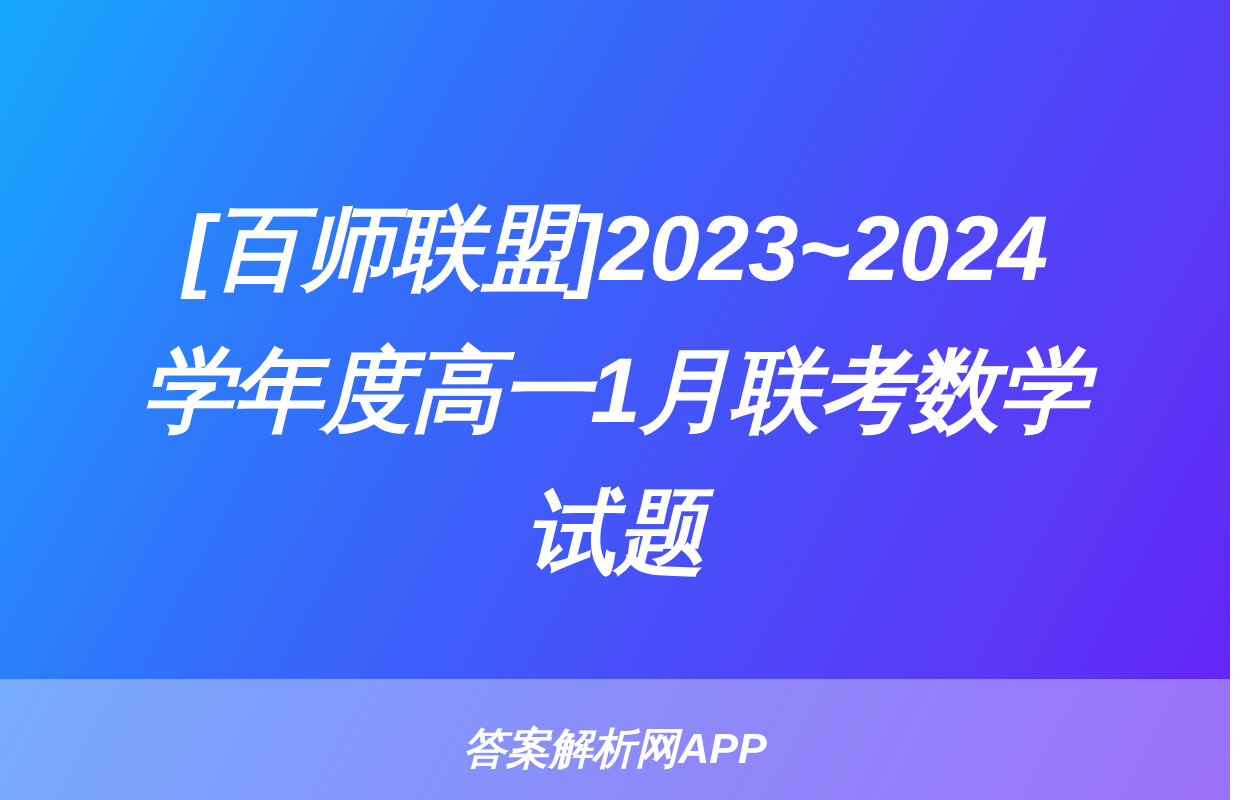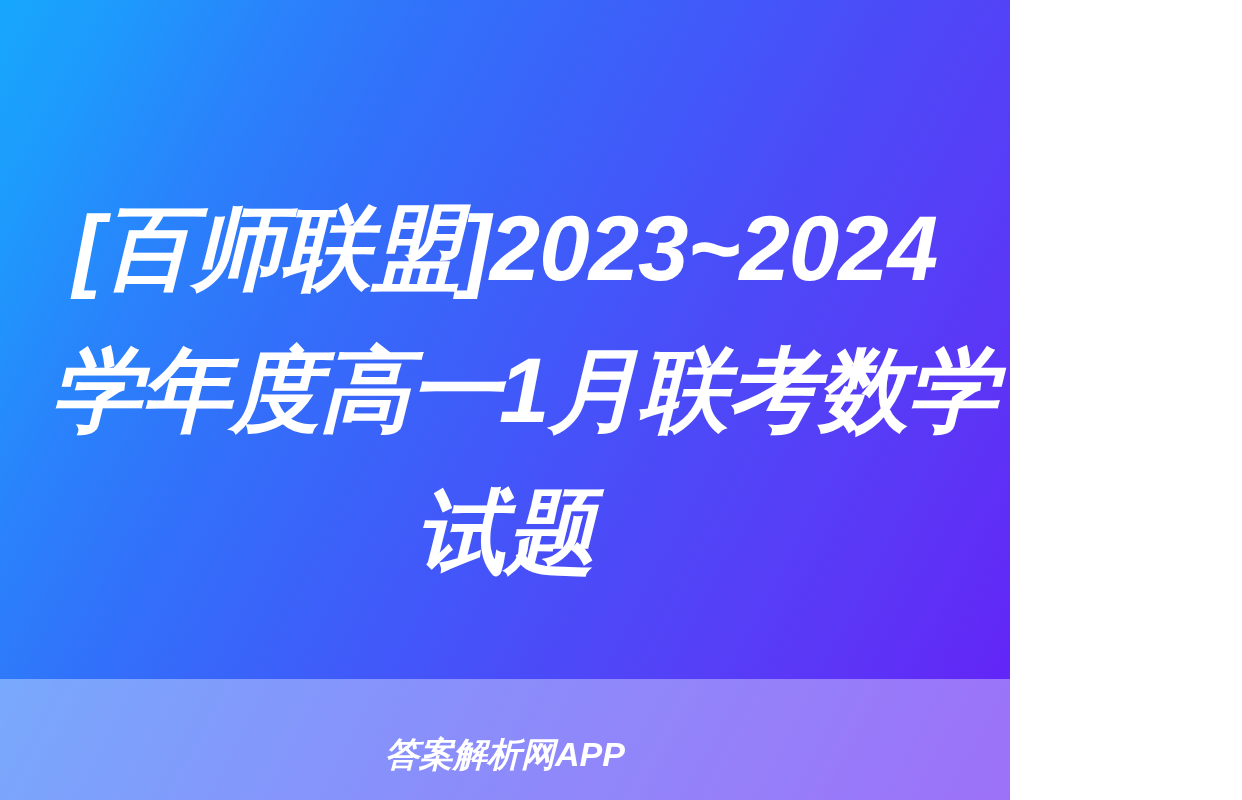--- a/index.html
+++ b/index.html
@@ -9,21 +9,21 @@
     height: 800px;
     overflow: hidden;
   }
 
   body {
     font-family: "Liberation Sans", "DejaVu Sans", sans-serif;
   }
 
   #poster {
     position: relative;
-    width: 1010px;
+    width: 1230px;
     height: 800px;
     overflow: hidden;
     background: linear-gradient(118deg,
         #17a7fd 0%,
         #1d9bfc 8%,
         #2a82fb 20%,
         #3172fa 30%,
         #3a63f9 42%,
         #4356f9 53%,
         #4b4bf8 62%,
@@ -69,26 +69,26 @@
     display: flex;
     align-items: center;
     justify-content: center;
   }
 
   #watermark-text {
     color: #ffffff;
     font-family: "Liberation Sans", "DejaVu Sans", sans-serif;
     font-weight: 700;
     font-style: italic;
-    font-size: 34px;
+    font-size: 43px;
     line-height: 48px;
     letter-spacing: 0px;
     white-space: nowrap;
     position: relative;
-    top: 14px;
+    top: 8px;
   }
 </style>
 </head>
 <body>
 
 <div id="poster">
 
   <div id="title-block">
     <span class="title-line">[百师联盟]2023~2024</span>
     <span class="title-line">学年度高一1月联考数学</span>

